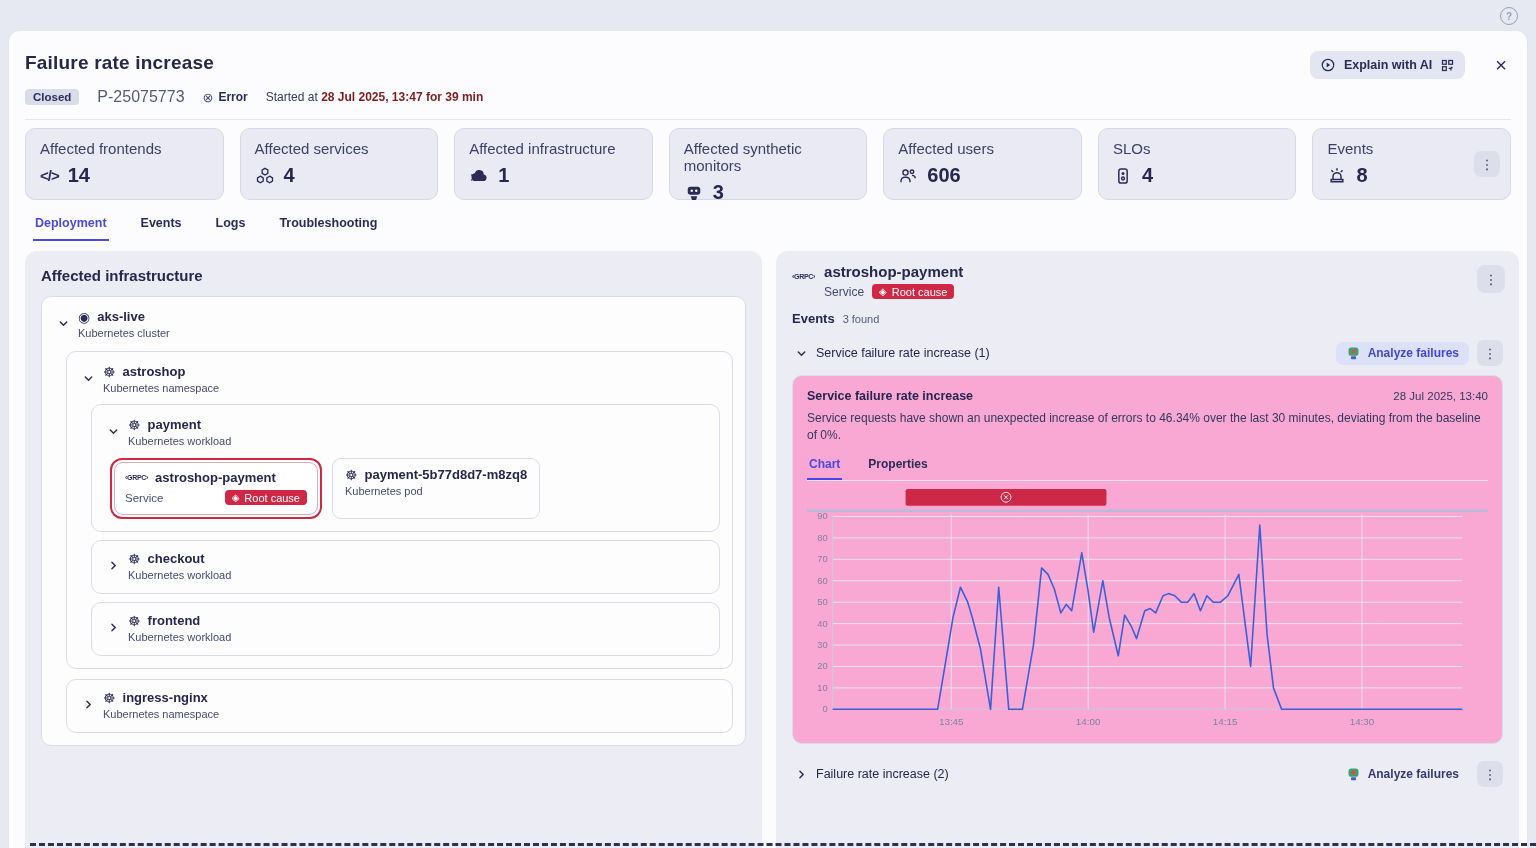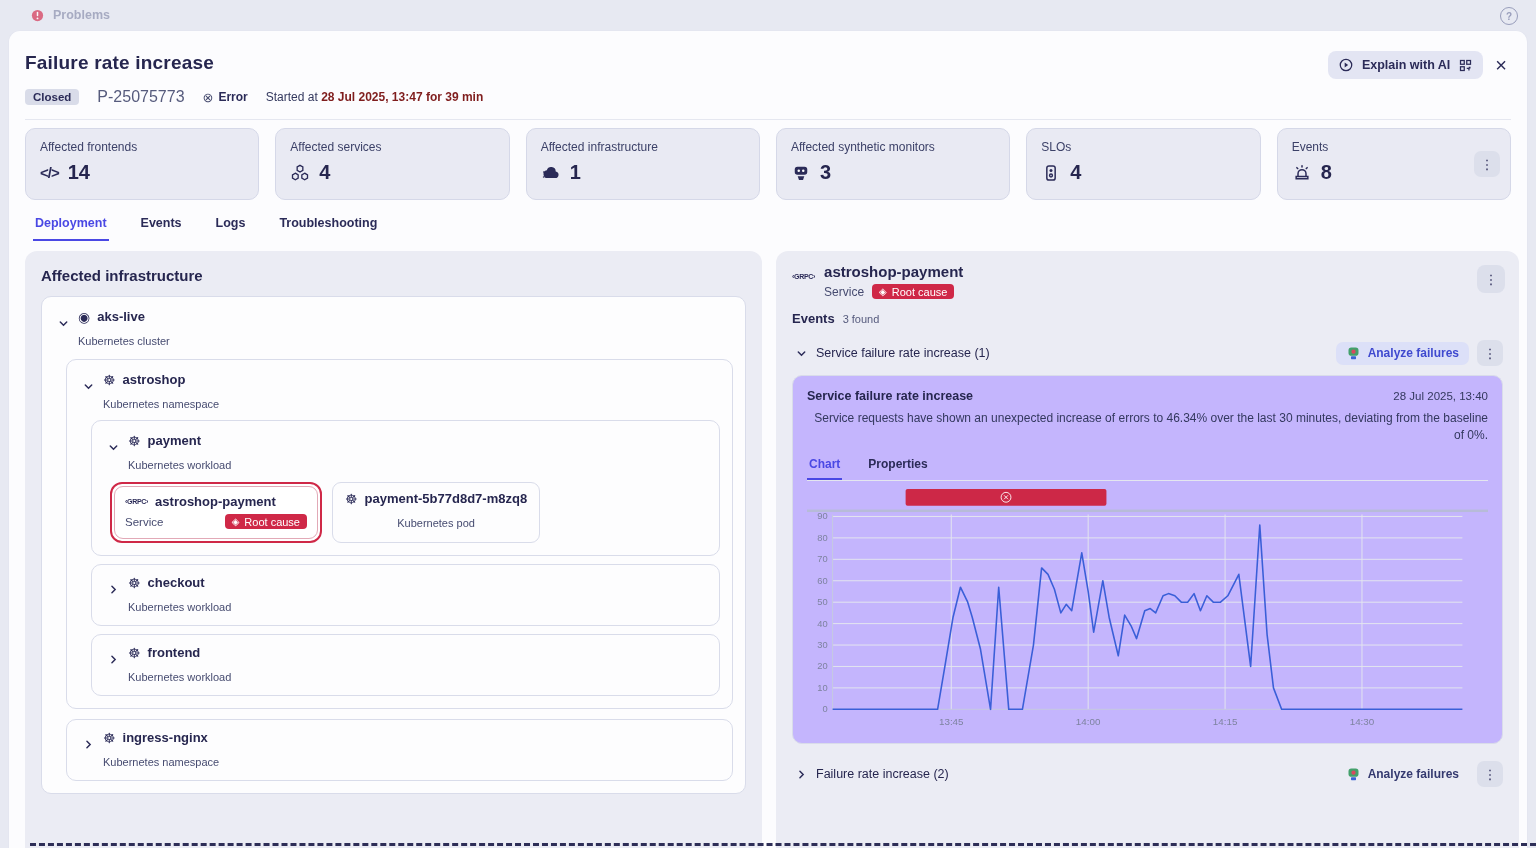--- a/index.html
+++ b/index.html
@@ -6,37 +6,37 @@
   .stage{position:relative;width:1536px;height:848px;overflow:hidden;background:#e7e9f2;}
   
   .topbar{position:absolute;left:0;top:0;width:100%;height:30px;display:flex;align-items:center;padding-left:30px;box-sizing:border-box;gap:8px;}
   .topbar .app-label{font-size:12.5px;font-weight:700;color:#a7abc2;}
   .help-btn{position:absolute;right:18px;top:7px;width:16px;height:16px;border:1.5px solid #989dbb;border-radius:50%;color:#989dbb;font-size:10px;font-weight:700;display:flex;align-items:center;justify-content:center;}
   
   .main-card{position:absolute;left:8px;right:8px;top:30px;bottom:0;background:#fcfcfe;border:1px solid #e4e6f0;border-bottom:none;border-radius:12px 12px 0 0;box-sizing:border-box;overflow:hidden;}
   .hdr{padding:16px 16px 0 16px;}
   .title-row{display:flex;align-items:center;justify-content:space-between;}
   .page-title{font-size:19px;font-weight:700;color:#26264f;letter-spacing:.2px;}
-  .hdr-actions{display:flex;align-items:center;gap:8px;margin-top:4px;}
+  .hdr-actions{display:flex;align-items:center;gap:26px;margin-top:4px;}
   .explain-btn{display:flex;align-items:center;gap:8px;background:#e3e5f3;border-radius:8px;height:28px;padding:0 10px;cursor:pointer;}
   .explain-btn span{font-size:12.5px;font-weight:700;color:#2b2b58;}
   .close-x{font-size:20px;color:#2b2b58;line-height:1;cursor:pointer;padding:0 4px;}
   .badges{display:flex;align-items:center;gap:18px;margin-top:9px;}
   .pill-closed{background:#d9dce9;border-radius:4px;padding:2px 8px;font-size:11.5px;font-weight:700;color:#2b2b58;}
   .pid{font-size:16px;color:#565b7d;}
   .err{display:flex;align-items:center;gap:5px;}
   .err .glyph{font-size:13px;color:#454a6e;}
   .err b{font-size:12px;color:#2b2b58;}
   .started{font-size:12px;color:#33385e;}
   .started b{color:#7f1d1d;}
   .hdr-divider{height:1px;background:#e5e7f0;margin-top:13px;}
   
   .cards-row{display:flex;gap:16px;padding:8px 16px 0 16px;}
   .scard{flex:1;background:#e9eaf3;border:1px solid #d5d8e8;border-radius:10px;height:72px;box-sizing:border-box;padding:11px 14px;position:relative;}
-  .scard .lbl{font-size:12px;color:#3c4168;}
+  .scard .lbl{font-size:15px;color:#3c4168;}
   .scard .vrow{display:flex;align-items:center;gap:9px;margin-top:7px;}
   .scard .num{font-size:20px;font-weight:700;color:#26264f;}
   .scard .gicon{font-size:15px;font-weight:700;color:#2b2b58;letter-spacing:-1px;}
   .kebab{width:26px;height:26px;border-radius:7px;background:#dcdfeb;color:#2b2b58;font-size:13px;display:flex;align-items:center;justify-content:center;cursor:pointer;}
   .scard .kebab{position:absolute;right:10px;top:50%;transform:translateY(-50%);}
   
   .tabs{display:flex;gap:30px;padding:10px 16px 0 24px;}
   .tab{font-size:12.5px;font-weight:700;color:#2b2b58;padding:6px 2px 9px 2px;cursor:pointer;border-bottom:2.5px solid transparent;}
   .tab.active{color:#4a48e4;border-bottom-color:#4a48e4;}
   
@@ -45,21 +45,21 @@
   .panel-left{width:738px;padding:16px 16px;}
   .panel-right{width:744px;padding:12px 16px;position:relative;}
   .panel-title{font-size:15px;font-weight:700;color:#26264f;}
   
   .tcard{background:#fdfdfe;border:1px solid #d9dcea;border-radius:10px;box-sizing:border-box;}
   .node-hd{display:flex;align-items:flex-start;gap:6px;padding:2px 0;}
   .chev{width:18px;display:flex;justify-content:center;padding-top:9px;cursor:pointer;flex-shrink:0;}
   .node-main .nrow{display:flex;align-items:center;gap:7px;}
   .kicon{font-size:14px;line-height:1;color:#2b2b58;}
   .nname{font-size:13px;font-weight:700;color:#26264f;}
-  .ntype{font-size:11px;color:#464b70;margin-top:11px;text-align:center;}
+  .ntype{font-size:11px;color:#464b70;margin-top:3px;}
   .lvl1{margin:12px 0 0 0;padding:10px 12px 12px 12px;}
   .lvl2{margin:10px 0 0 12px;padding:10px 12px 12px 12px;}
   .lvl3{margin:8px 0 0 12px;padding:10px 12px 12px 12px;}
   .child-row{display:flex;gap:10px;margin:9px 0 0 6px;}
   .svc-wrap{border:2px solid #cf2847;border-radius:12px;padding:2px;background:#fff;}
   .svc-card{border:1px solid #e2a9b7;border-radius:9px;padding:7px 10px 9px 10px;min-width:182px;}
   .svc-card .nrow{display:flex;align-items:center;gap:7px;}
   .grpc{font-size:7px;font-weight:700;color:#2b2b58;letter-spacing:-0.3px;}
   .svc-sub{display:flex;align-items:center;justify-content:space-between;gap:12px;margin-top:5px;}
   .svc-type{font-size:11.5px;color:#464b70;}
@@ -80,47 +80,37 @@
   .sec-row{display:flex;align-items:center;justify-content:space-between;margin-top:14px;}
   .sec-left{display:flex;align-items:center;gap:6px;}
   .sec-left .chev{padding-top:0;}
   .sec-title{font-size:12.5px;font-weight:400;color:#26264f;}
   .sec-right{display:flex;align-items:center;gap:8px;}
   .analyze-pill{display:flex;align-items:center;gap:7px;border-radius:7px;padding:4px 10px;cursor:pointer;}
   .analyze-pill.filled{background:#dce0f8;}
   .analyze-pill .al{font-size:12px;font-weight:700;color:#3f49cf;}
   .analyze-pill.plain .al{color:#34396f;}
   
-  .event-card{background:#c4b5fd;border:1px solid #d9dcea;border-radius:10px;margin-top:9px;padding:13px 14px 8px 14px;text-align:right;}
+  .event-card{background:#f9a8d4;border:1px solid #d9dcea;border-radius:10px;margin-top:9px;padding:13px 14px 8px 14px;}
   .ec-top{display:flex;justify-content:space-between;align-items:baseline;}
   .ec-title{font-size:12.5px;font-weight:700;color:#26264f;}
   .ec-date{font-size:11.5px;color:#33385e;}
   .ec-desc{font-size:12px;color:#33385e;line-height:1.38;margin-top:7px;}
   .ec-tabs{display:flex;gap:24px;margin-top:10px;border-bottom:1px solid #e4e6ef;}
   .ec-tab{font-size:12px;font-weight:700;color:#2b2b58;padding:4px 2px 7px 2px;border-bottom:2px solid transparent;cursor:pointer;}
   .ec-tab.active{color:#4a48e4;border-bottom-color:#4a48e4;}
   #chart-svg{display:block;width:100%;height:auto;margin-top:2px;}
   #chart-svg text{font-family:"Liberation Sans",sans-serif;}
   .window-edge{position:absolute;left:30px;right:0;bottom:2px;border-top:3px dashed #2e2e57;}
 </style>
 </head>
 <body>
 
 <div class="stage">
 
-  <div class="topbar">
-    <span style="opacity:.75;display:flex;">
-      <svg width="15" height="15" viewBox="0 0 24 24">
-          <circle cx="12" cy="12" r="9" fill="#d6405f"></circle>
-          <rect x="10.8" y="5.8" width="2.4" height="7.4" rx="1.2" fill="#fff"></rect>
-          <circle cx="12" cy="16.6" r="1.5" fill="#fff"></circle>
-        </svg>
-    </span>
-    <span class="app-label">Problems</span>
-  </div>
   <div class="help-btn">
       <span>?</span>
     </div>
 
   <div class="main-card">
 
     <div class="hdr">
       <div class="title-row">
         <div class="page-title">Failure rate increase</div>
         <div class="hdr-actions">
@@ -207,20 +197,36 @@
             <svg width="20" height="20" viewBox="0 0 24 24">
                 <g fill="#2b2b58">
                   <rect x="4.5" y="4.5" width="15" height="9.5" rx="3.2"></rect>
                   <path d="M8 16h8l-1.6 4.5H9.6z"></path>
                 </g>
                 <circle cx="9.3" cy="9.2" r="1.5" fill="#fff"></circle>
                 <circle cx="14.7" cy="9.2" r="1.5" fill="#fff"></circle>
               </svg>
           </span>
           <span class="num">3</span>
+        </div>
+      </div>
+      <div class="scard">
+        <div class="lbl">Affected users</div>
+        <div class="vrow">
+          <span style="display:flex;">
+            <svg width="20" height="20" viewBox="0 0 24 24">
+                <g fill="none" stroke="#2b2b58" stroke-width="1.7">
+                  <circle cx="9" cy="7.8" r="3.1"></circle>
+                  <path d="M3.6 19.4v-1.3A4.6 4.6 0 0 1 8.2 13.5h1.6a4.6 4.6 0 0 1 4.6 4.6v1.3"></path>
+                  <circle cx="16.8" cy="6.8" r="2.1"></circle>
+                  <path d="M16.8 11.2c2.6 0 3.9 1.7 3.9 3.4"></path>
+                </g>
+              </svg>
+          </span>
+          <span class="num">606</span>
         </div>
       </div>
       <div class="scard">
         <div class="lbl">SLOs</div>
         <div class="vrow">
           <span style="display:flex;">
             <svg width="20" height="20" viewBox="0 0 24 24">
                 <g fill="none" stroke="#2b2b58" stroke-width="1.8">
                   <rect x="7" y="3.5" width="10" height="17" rx="2.6"></rect>
                   <circle cx="12" cy="15" r="1.7"></circle>

